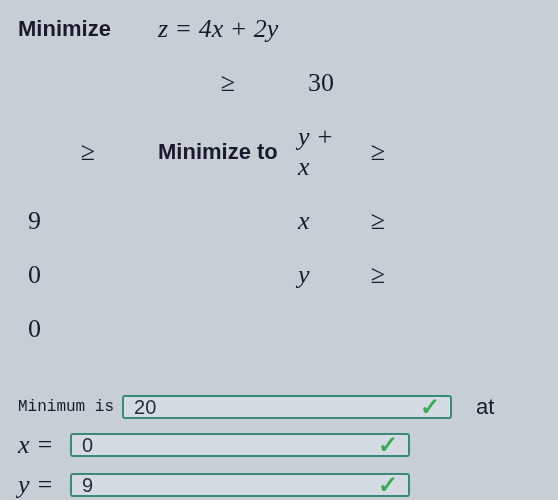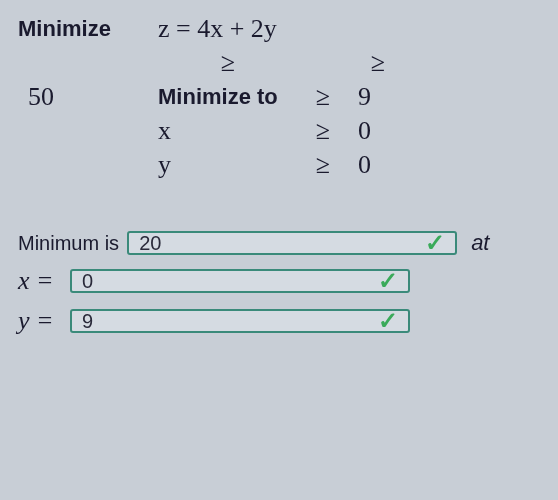--- a/index.html
+++ b/index.html
@@ -14,30 +14,31 @@
       font-family: 'Times New Roman', serif;
       font-size: 24px;
       color: #1a1a2e;
       padding: 14px 18px;
       position: relative;
       overflow: hidden;
     }
     .problem {
       display: grid;
       grid-template-columns: 140px 140px 50px 60px;
-      row-gap: 4px;
+      row-gap: 24px;
       align-items: center;
       margin-bottom: 50px;
     }
     .label-col {
       font-weight: bold;
       font-family: 'Arial', sans-serif;
       font-size: 22px;
     }
     .math {
+      font-style: italic;
       font-family: 'Times New Roman', serif;
       font-size: 26px;
     }
     .op {
       font-style: normal;
       text-align: center;
       font-size: 26px;
     }
     .rhs {
       font-style: normal;
@@ -51,22 +52,22 @@
     }
     .answer-section {
       margin-top: 20px;
     }
     .answer-row {
       display: flex;
       align-items: center;
       margin-bottom: 10px;
     }
     .answer-label {
-      font-family: Liberation Sans, sans-serif;
-      font-size: 20px;
+      font-family: Liberation Mono, monospace;
+      font-size: 16px;
       margin-right: 8px;
     }
     .var-label {
       font-style: italic;
       font-family: 'Times New Roman', serif;
       font-size: 26px;
       margin-right: 6px;
       min-width: 46px;
     }
     .input-box {
@@ -91,39 +92,39 @@
     .check {
       position: absolute;
       right: 10px;
       color: #3aaa5a;
       font-size: 24px;
       font-weight: bold;
     }
     .at-text {
       font-family: 'Arial', sans-serif;
       font-size: 22px;
-      margin-left: 14px;
-      font-style: italic;
+      margin-left: 24px;
     }
   </style>
 </head>
 <body>
 
 <div class="problem">
   <div class="label-col">Minimize</div>
   <div class="math objective">z = 4x + 2y</div>
 
   <div></div>
   <div class="op">≥</div>
+  <div class="rhs">30</div>
 
   <div></div>
   <div class="op">≥</div>
-  <div class="rhs">50</div>
 
   <div class="label-col">Minimize to</div>
+  <div class="math">y + x</div>
   <div class="op">≥</div>
   <div class="rhs">9</div>
 
   <div></div>
   <div class="math">x</div>
   <div class="op">≥</div>
   <div class="rhs">0</div>
 
   <div></div>
   <div class="math">y</div>

